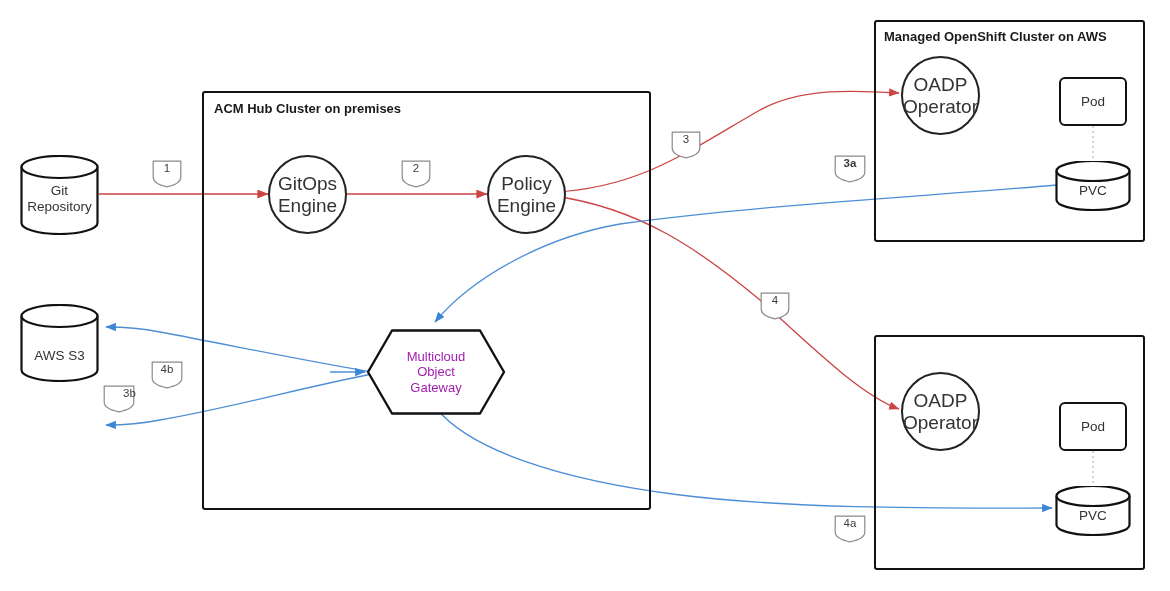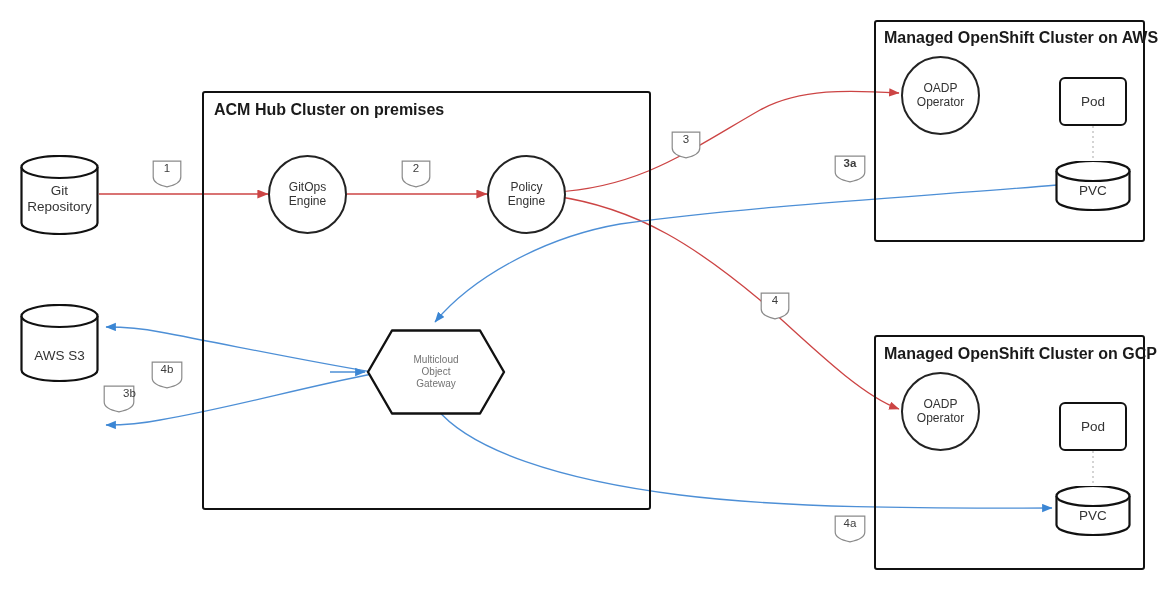--- a/index.html
+++ b/index.html
@@ -1,26 +1,26 @@
 <!DOCTYPE html>
 <html><head>
 <meta charset="utf-8">
 <style>
   html,body{margin:0;padding:0;background:#ffffff;}
   body{font-family:"Liberation Sans", sans-serif;}
   #canvas{position:relative;width:1170px;height:591px;background:#ffffff;overflow:hidden;}
   #wires{position:absolute;left:0;top:0;width:1170px;height:591px;}
   .node{position:absolute;box-sizing:border-box;display:flex;align-items:center;justify-content:center;text-align:center;color:#333333;}
   .cluster-box{position:absolute;box-sizing:border-box;border:2.5px solid #111111;border-radius:3px;background:transparent;}
-  .cluster-title{position:absolute;font-weight:bold;font-size:16px;color:#1a1a1a;white-space:nowrap;}
-  .circle{border:2px solid #232323;border-radius:50%;background:#ffffff;font-size:12px;line-height:1.15;}
+  .cluster-title{position:absolute;font-weight:bold;font-size:13px;color:#1a1a1a;white-space:nowrap;}
+  .circle{border:2px solid #232323;border-radius:50%;background:#ffffff;font-size:19px;line-height:1.15;}
   .rounded-rect{border:2px solid #111111;border-radius:6px;background:#ffffff;font-size:13.5px;}
   .cyl-label{position:relative;z-index:2;font-size:13.5px;line-height:1.15;color:#333;}
   .cylinder{background:transparent;align-items:center;}
-  .hex-label{position:relative;z-index:2;font-size:10px;line-height:1.18;color:#737373;}
+  .hex-label{position:relative;z-index:2;font-size:13px;line-height:1.18;color:#a21caf;}
   .badge{position:absolute;font-size:11.5px;color:#3d3d3d;display:flex;align-items:flex-start;justify-content:center;}
   .badge span{position:relative;z-index:2;padding-top:2px;}
   .badge svg{position:absolute;left:0;top:0;}
 </style>
 </head>
 <body>
 
 <div id="canvas">
 
   <svg id="wires" viewBox="0 0 1170 591">
@@ -56,21 +56,20 @@
     <path d="M1093,451 L1093,487" stroke="#bdbdbd" stroke-width="1.3" fill="none" stroke-dasharray="2,3"></path>
   </svg>
 
   <div class="cluster-box" style="left:202px;top:91px;width:449px;height:419px;"></div>
   <div class="cluster-title" style="left:214px;top:101px;">ACM Hub Cluster on premises</div>
 
   <div class="cluster-box" style="left:874px;top:20px;width:271px;height:222px;"></div>
   <div class="cluster-title" style="left:884px;top:29px;">Managed OpenShift Cluster on AWS</div>
 
   <div class="cluster-box" style="left:874px;top:335px;width:271px;height:235px;"></div>
-  <div class="cluster-title" style="left:884px;top:345px;">Managed OpenShift Cluster on GCP</div>
 
   <div class="node cylinder" style="left:20px;top:155px;width:79px;height:80px;">
     <svg width="79" height="80" style="position:absolute;left:0;top:0;">
       <path d="M1.5,12 L1.5,68 A38,11 0 0 0 77.5,68 L77.5,12" fill="#fff" stroke="#111" stroke-width="2.2"></path>
       <ellipse cx="39.5" cy="12" rx="38" ry="11" fill="#fff" stroke="#111" stroke-width="2.2"></ellipse>
     </svg>
     <div class="cyl-label" style="padding-top:8px;">
       <div>Git</div>
       <div>Repository</div>
     </div>

